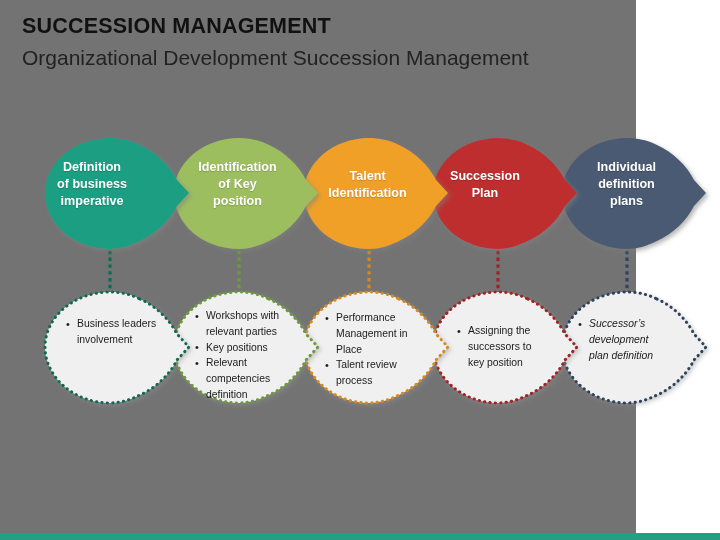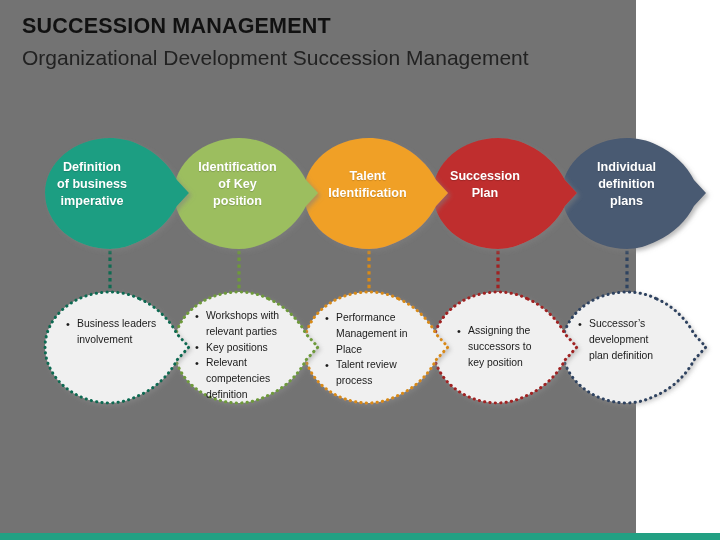--- a/index.html
+++ b/index.html
@@ -288,21 +288,21 @@
         <li>Talent review process</li>
       </ul>
     </div>
 
     <div class="bullet-block" style="left:457px; top:323px; width:88px;">
       <ul>
         <li>Assigning the successors to key position</li>
       </ul>
     </div>
 
-    <div class="bullet-block" style="left:578px; top:316px; width:84px;">
+    <div class="bullet-block" style="left:578px; top:316px; width:84px;font-style:italic;">
       <ul>
         <li>Successor’s development plan definition</li>
       </ul>
     </div>
   </div>
 
   <div id="bottom-bar"></div>
 
 </div>
 

